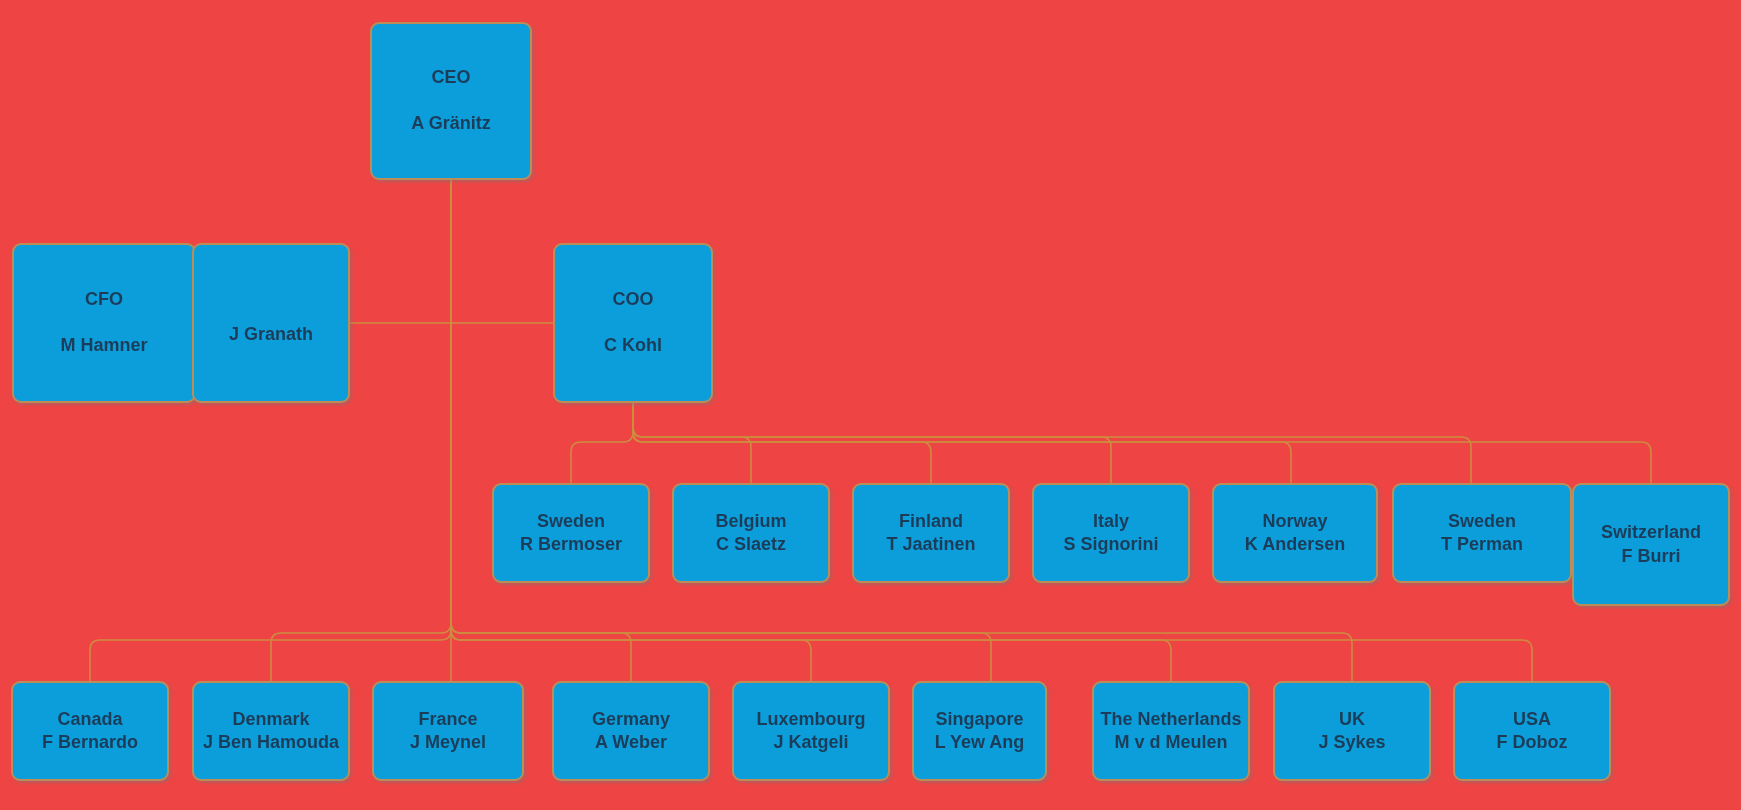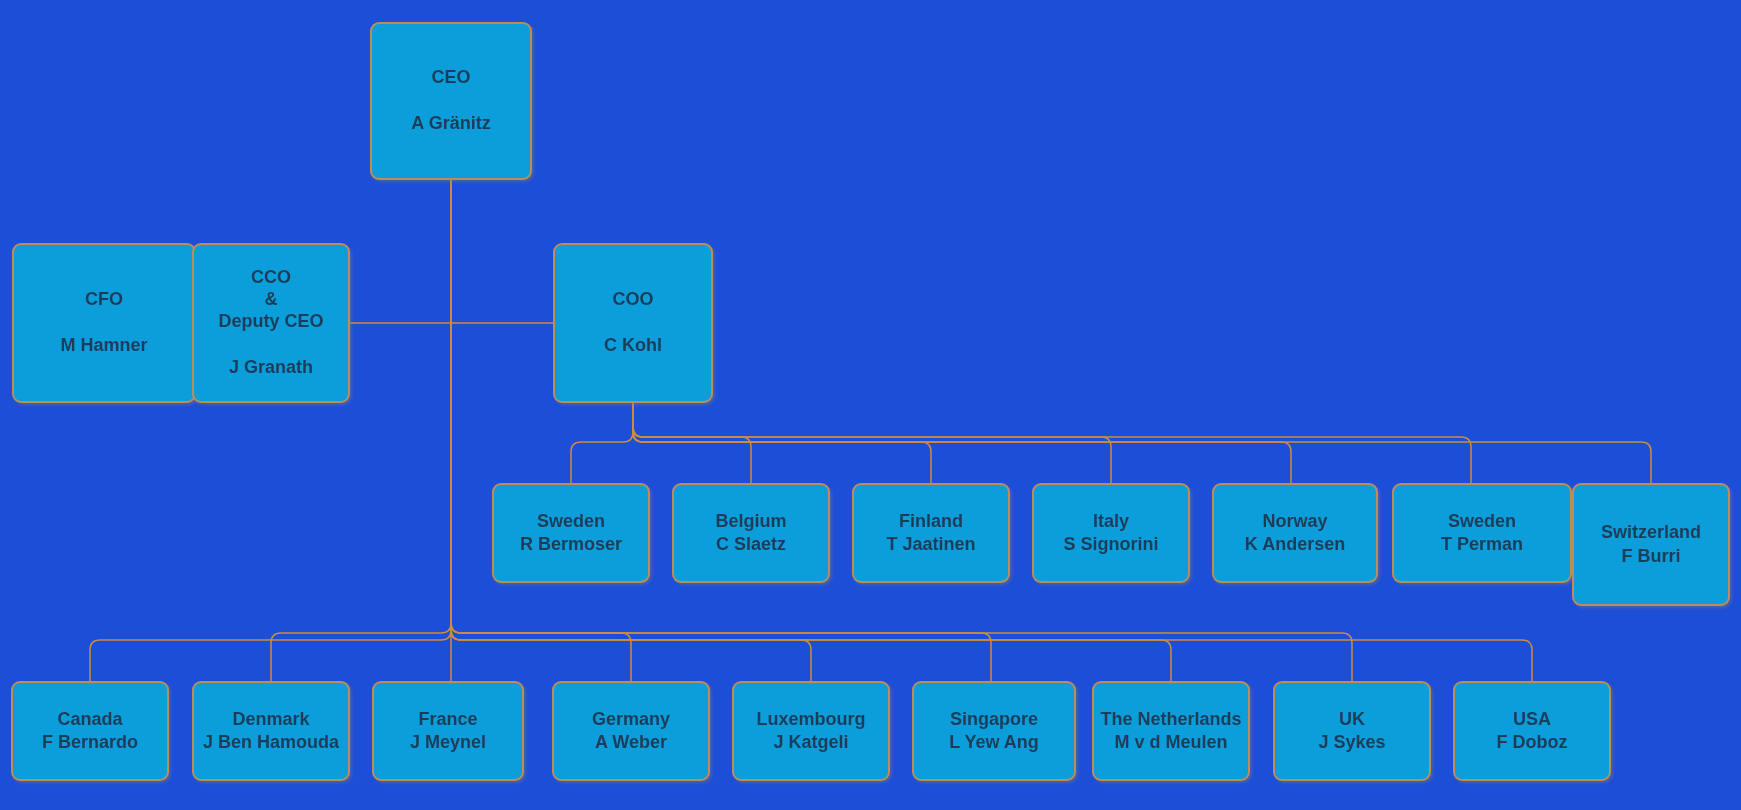--- a/index.html
+++ b/index.html
@@ -1,19 +1,19 @@
 <!DOCTYPE html>
 <html><head>
 <meta charset="utf-8">
 <style>
   html,body{margin:0;padding:0;background:#ffffff;}
   #canvas{
     position:relative;
     width:1741px;height:810px;
-    background:#1d4ed8;
+    background:#ef4444;
     font-family:"Liberation Sans", sans-serif;
     overflow:hidden;
   }
   #connector-layer{
     position:absolute;left:0;top:0;width:1741px;height:810px;
     pointer-events:none;
   }
   .node{
     position:absolute;
     box-sizing:border-box;
@@ -62,23 +62,20 @@
   <div id="nodes">
       <div class="node big" style="left: 370px; top: 22px; width: 162px; height: 158px;">
         <div class="node-title">CEO</div>
         <div class="node-name">A Gränitz</div>
       </div>
       <div class="node big" style="left: 12px; top: 243px; width: 184px; height: 160px;">
         <div class="node-title">CFO</div>
         <div class="node-name">M Hamner</div>
       </div>
       <div class="node big" style="left: 192px; top: 243px; width: 158px; height: 160px;">
-        <div class="node-title">CCO
-&amp;
-Deputy CEO</div>
         <div class="node-name">J Granath</div>
       </div>
       <div class="node big" style="left: 553px; top: 243px; width: 160px; height: 160px;">
         <div class="node-title">COO</div>
         <div class="node-name">C Kohl</div>
       </div>
       <div class="node small" style="left: 492px; top: 483px; width: 158px; height: 100px;">
         <div class="node-title">Sweden</div>
         <div class="node-name">R Bermoser</div>
       </div>
@@ -119,21 +116,21 @@
         <div class="node-name">J Meynel</div>
       </div>
       <div class="node small" style="left: 552px; top: 681px; width: 158px; height: 100px;">
         <div class="node-title">Germany</div>
         <div class="node-name">A Weber</div>
       </div>
       <div class="node small" style="left: 732px; top: 681px; width: 158px; height: 100px;">
         <div class="node-title">Luxembourg</div>
         <div class="node-name">J Katgeli</div>
       </div>
-      <div class="node small" style="left: 912px; top: 681px; width: 164px; height: 100px;">
+      <div class="node small" style="left: 912px; top: 681px; width: 135px; height: 100px;">
         <div class="node-title">Singapore</div>
         <div class="node-name">L Yew Ang</div>
       </div>
       <div class="node small" style="left: 1092px; top: 681px; width: 158px; height: 100px;">
         <div class="node-title">The Netherlands</div>
         <div class="node-name">M v d Meulen</div>
       </div>
       <div class="node small" style="left: 1273px; top: 681px; width: 158px; height: 100px;">
         <div class="node-title">UK</div>
         <div class="node-name">J Sykes</div>

